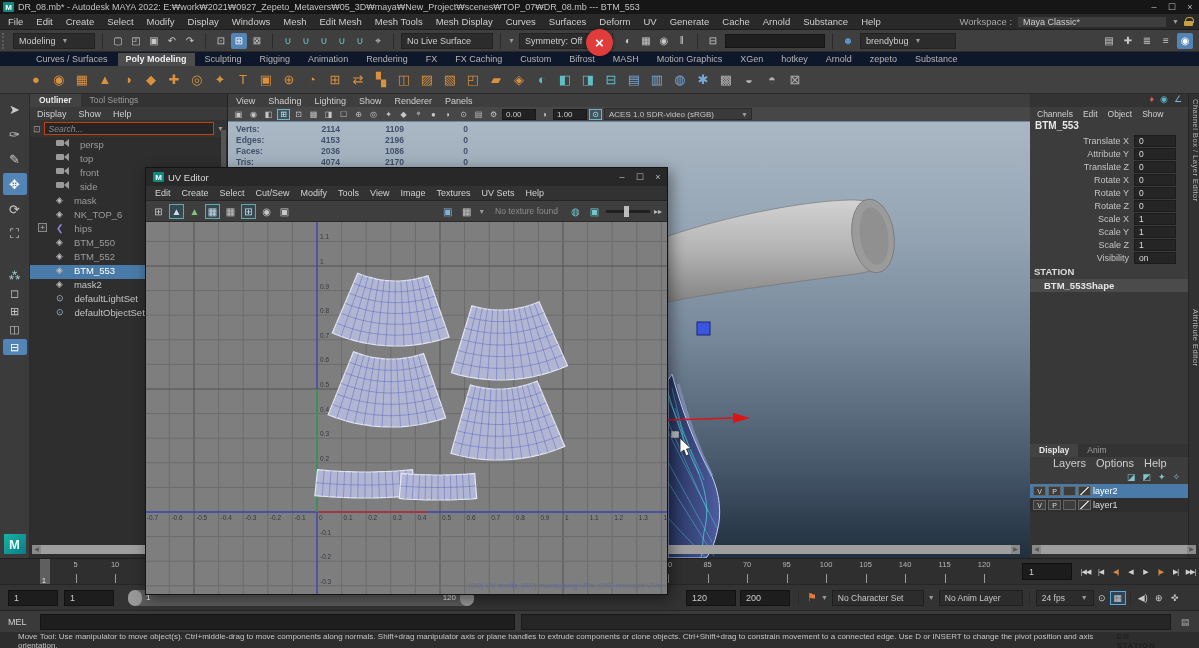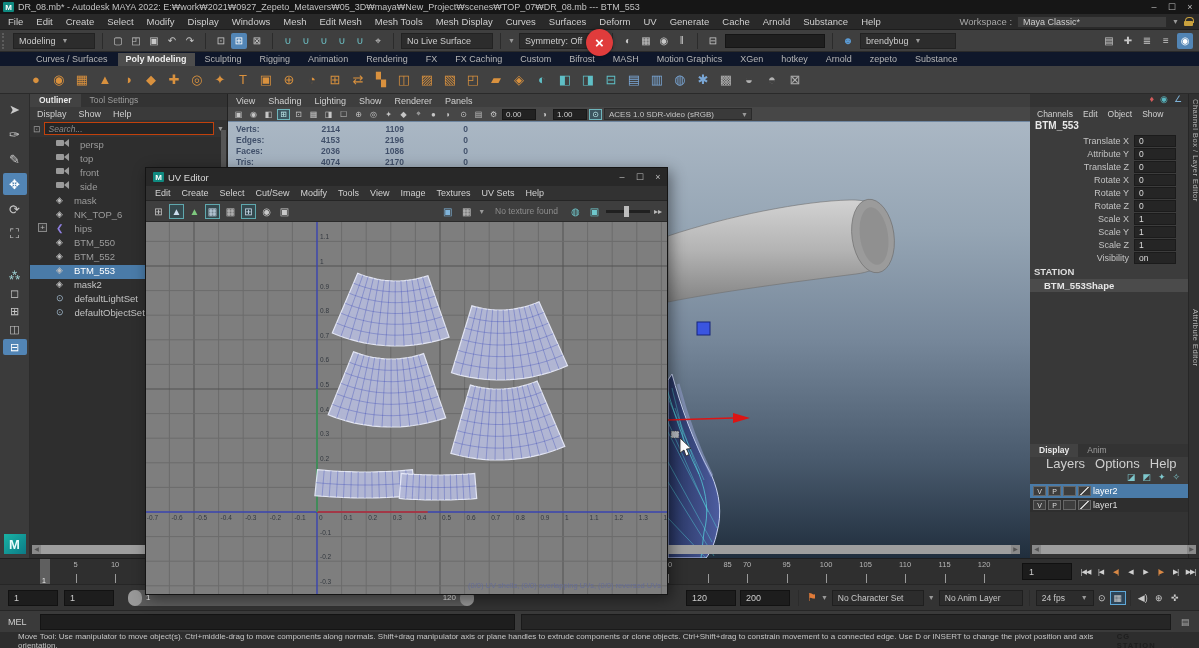--- a/index.html
+++ b/index.html
@@ -107,21 +107,21 @@
   #rtopicons { height:13px; display:flex; justify-content:flex-end; gap:6px; font-size:9px; padding-right:6px; background:#333;}
   #cbmenus { height:13px; display:flex; gap:10px; font-size:8.5px; color:#d0d0d0; padding-left:7px; align-items:center;}
   #cbobject { height:14px; font-size:10px; font-weight:bold; color:#e8e8e8; padding-left:5px; }
   .chrow { height:13px; display:flex; align-items:center; }
   .chlbl { width:104px; text-align:right; font-size:9px; color:#c3c3c3; padding-right:5px;}
   .chval { width:42px; height:12px; background:#252525; border:1px solid #1b1b1b; font-size:8.5px; color:#ddd; line-height:11px; padding-left:4px;}
   #shapeslbl { height:13px; font-size:9.5px; font-weight:bold; color:#dedede; padding-left:4px; margin-top:2px;}
   #shapename { height:13px; background:#4b4b4b; font-size:9.5px; font-weight:bold; color:#e6e6e6; padding-left:14px; line-height:13px;}
   #rfill { flex:1; background:#383838; }
   #layers .paneltabs { height:13px; background:#333; display:flex; font-size:8.5px; }
-  #layermenus { height:12px; display:flex; gap:10px; font-size:13px; color:#cfcfcf; padding-left:16px; align-items:center;}
+  #layermenus { height:12px; display:flex; gap:10px; font-size:11px; color:#cfcfcf; padding-left:23px; align-items:center;}
   #layericons { height:15px; display:flex; justify-content:flex-end; gap:7px; padding-right:8px; font-size:9px; color:#7ec7cc; align-items:center;}
   .lrow { height:14px; display:flex; align-items:center; gap:2px; padding-left:3px; font-size:9px; color:#ddd; background:#2e2e2e;}
   .lrow.sel { background:#4a7ba8; color:#fff; }
   .lbox { width:13px; height:10px; border:1px solid #666; background:#3d3d3d; font-size:7px; line-height:9px; text-align:center; color:#ddd;}
   .lthumb { width:13px; height:10px; border:1px solid #666;
             background:linear-gradient(135deg,transparent 44%,#ccc 44%,#ccc 56%,transparent 56%) #3d3d3d;}
   #rbottomfill { height:46px; background:#333; }
   #tabstrip { width:11px; background:#313131; border-left:1px solid #262626; position:relative; }
   .vtab { position:absolute; left:0; width:11px; writing-mode:vertical-rl; font-size:7.5px; color:#b4b4b4; letter-spacing:.5px; }
 
@@ -689,31 +689,31 @@
         <div class="ticklbl" style="left: 480.1px;">60</div>
         <div class="tick" style="left: 519.6px;"></div>
         <div class="ticklbl" style="left: 519.6px;">65</div>
         <div class="tick" style="left: 559.1px;"></div>
         <div class="ticklbl" style="left: 559.1px;">70</div>
         <div class="tick" style="left: 598.6px;"></div>
         <div class="ticklbl" style="left: 598.6px;">75</div>
         <div class="tick" style="left: 638.1px;"></div>
         <div class="ticklbl" style="left: 638.1px;">80</div>
         <div class="tick" style="left: 677.6px;"></div>
-        <div class="ticklbl" style="left: 677.6px; margin-left: 20px;">85</div>
+        <div class="ticklbl" style="left: 677.6px;">85</div>
         <div class="tick" style="left: 717.1px;"></div>
         <div class="ticklbl" style="left: 717.1px;">70</div>
         <div class="tick" style="left: 756.6px;"></div>
         <div class="ticklbl" style="left: 756.6px;">95</div>
         <div class="tick" style="left: 796.1px;"></div>
         <div class="ticklbl" style="left: 796.1px;">100</div>
         <div class="tick" style="left: 835.6px;"></div>
         <div class="ticklbl" style="left: 835.6px;">105</div>
         <div class="tick" style="left: 875.1px;"></div>
-        <div class="ticklbl" style="left: 875.1px;">110</div>
+        <div class="ticklbl" style="left: 875.1px;">140</div>
         <div class="tick" style="left: 914.6px;"></div>
         <div class="ticklbl" style="left: 914.6px;">115</div>
         <div class="tick" style="left: 954.1px;"></div>
         <div class="ticklbl" style="left: 954.1px;">120</div>
       </div>
     <div id="timefield">1</div>
     <div id="playbtns">
         <div class="pbtn">|◀◀</div>
         <div class="pbtn">|◀</div>
         <div class="pbtn key">◀|</div>

